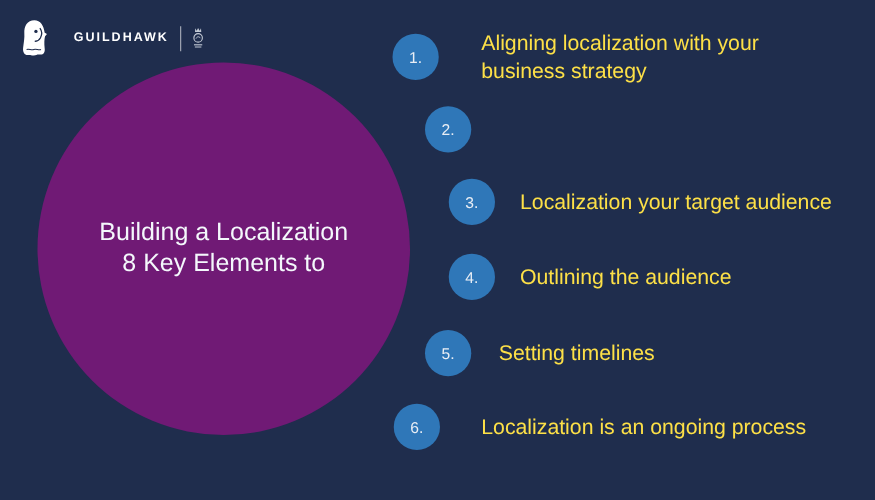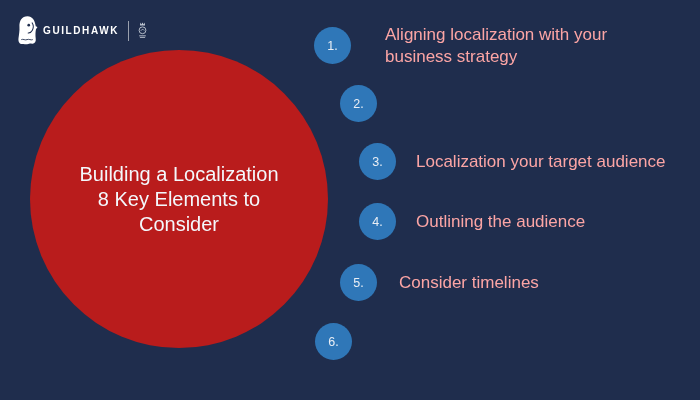--- a/index.html
+++ b/index.html
@@ -12,38 +12,38 @@
   }
   .stage{position:absolute;inset:0;width:700px;height:400px;}
 
   
   .logo{
     position:absolute;left:16px;top:15px;
     display:flex;align-items:center;
   }
   .hawk{width:23px;height:31px;display:block;}
   .brand{
-    margin-left:4px;
+    margin-left:20px;
     color:#ffffff;
     font-size:10px;
     font-weight:bold;
     letter-spacing:1.6px;
   }
   .logo-divider{
     width:1px;height:20px;
     background:rgba(255,255,255,0.55);
     margin:0 7px 0 9px;
   }
   .crest{width:13px;height:19px;display:block;opacity:.9;}
 
   
   .hero-circle{
     position:absolute;left:30px;top:50px;
     width:298px;height:298px;
-    background:#b91c1c;
+    background:#701a75;
     border-radius:50%;
     display:flex;align-items:center;justify-content:center;
   }
   .hero-title{
     color:#f4f8fc;
     font-size:20px;
     line-height:25px;
     text-align:center;
   }
 
@@ -56,21 +56,21 @@
   .num-circle{
     flex:0 0 auto;
     width:37px;height:37px;
     background:#2f77b8;
     border-radius:50%;
     display:flex;align-items:center;justify-content:center;
     color:#e9eef5;
     font-size:12.5px;
   }
   .item-label{
-    color:#fca5a5;
+    color:#fde047;
     font-size:17px;
     line-height:22px;
     white-space:pre-line;
   }
   .item-1{left:314px;top:27px;column-gap:34px;}
   .item-2{left:340px;top:85px;column-gap:24px;}
   .item-3{left:359px;top:143px;column-gap:20px;}
   .item-4{left:359px;top:203px;column-gap:20px;}
   .item-5{left:340px;top:264px;column-gap:22px;}
   .item-6{left:315px;top:323px;column-gap:33px;}
@@ -95,21 +95,20 @@
       <path d="M4.8 9.8 C5.8 8 7.4 8.1 8.3 9.5" stroke="#d4dae3" stroke-width="0.8" fill="none"></path>
       <rect x="3.2" y="14.4" width="6.6" height="0.9" fill="#d4dae3"></rect>
       <rect x="3.9" y="16.2" width="5.2" height="0.8" fill="#d4dae3"></rect>
     </svg>
   </div>
 
   <div class="hero-circle">
     <div class="hero-title">
       <div>Building a Localization</div>
       <div>8 Key Elements to</div>
-      <div>Consider</div>
     </div>
   </div>
 
   <div class="item item-1">
     <div class="num-circle">
       <span>1.</span>
     </div>
     <div class="item-label">Aligning localization with your
 business strategy</div>
   </div>
@@ -131,22 +130,23 @@
     <div class="num-circle">
       <span>4.</span>
     </div>
     <div class="item-label">Outlining the audience</div>
   </div>
 
   <div class="item item-5">
     <div class="num-circle">
       <span>5.</span>
     </div>
-    <div class="item-label">Consider timelines</div>
+    <div class="item-label">Setting timelines</div>
   </div>
 
   <div class="item item-6">
     <div class="num-circle">
       <span>6.</span>
     </div>
+    <div class="item-label">Localization is an ongoing process</div>
   </div>
 
 </div>
 
 </body></html>

